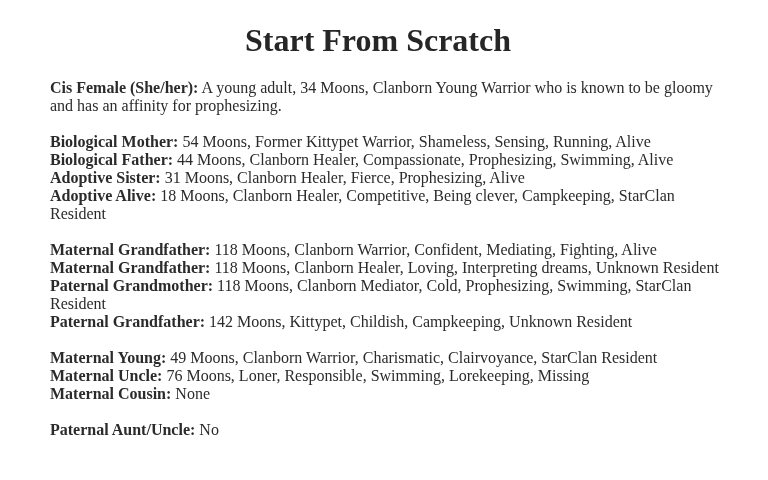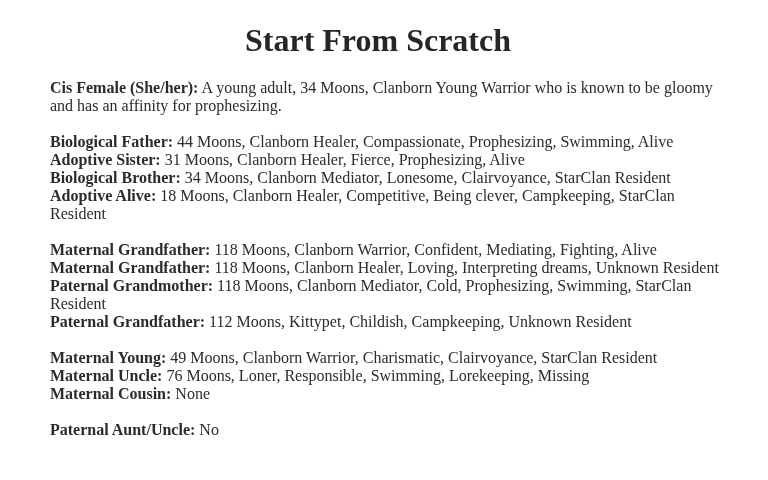--- a/index.html
+++ b/index.html
@@ -50,31 +50,31 @@
 
 <h1 class="title">Start From Scratch</h1>
 
 <div class="content">
 
   <p class="para">
     <span class="label">Cis Female (She/her):</span><span> A young adult, 34 Moons, Clanborn Young Warrior who is known to be gloomy and has an affinity for prophesizing.</span>
   </p>
 
   <p class="para">
+    <span class="line"><span class="label">Biological Mother:</span><span> 54 Moons, Former Kittypet Warrior, Shameless, Sensing, Running, Alive</span></span>
     <span class="line"><span class="label">Biological Father:</span><span> 44 Moons, Clanborn Healer, Compassionate, Prophesizing, Swimming, Alive</span></span>
     <span class="line"><span class="label">Adoptive Sister:</span><span> 31 Moons, Clanborn Healer, Fierce, Prophesizing, Alive</span></span>
-    <span class="line"><span class="label">Biological Brother:</span><span> 34 Moons, Clanborn Mediator, Lonesome, Clairvoyance, StarClan Resident</span></span>
     <span class="line"><span class="label">Adoptive Alive:</span><span> 18 Moons, Clanborn Healer, Competitive, Being clever, Campkeeping, StarClan Resident</span></span>
   </p>
 
   <p class="para">
     <span class="line"><span class="label">Maternal Grandfather:</span><span> 118 Moons, Clanborn Warrior, Confident, Mediating, Fighting, Alive</span></span>
     <span class="line"><span class="label">Maternal Grandfather:</span><span> 118 Moons, Clanborn Healer, Loving, Interpreting dreams, Unknown Resident</span></span>
     <span class="line"><span class="label">Paternal Grandmother:</span><span> 118 Moons, Clanborn Mediator, Cold, Prophesizing, Swimming, StarClan Resident</span></span>
-    <span class="line"><span class="label">Paternal Grandfather:</span><span> 112 Moons, Kittypet, Childish, Campkeeping, Unknown Resident</span></span>
+    <span class="line"><span class="label">Paternal Grandfather:</span><span> 142 Moons, Kittypet, Childish, Campkeeping, Unknown Resident</span></span>
   </p>
 
   <p class="para">
     <span class="line"><span class="label">Maternal Young:</span><span> 49 Moons, Clanborn Warrior, Charismatic, Clairvoyance, StarClan Resident</span></span>
     <span class="line"><span class="label">Maternal Uncle:</span><span> 76 Moons, Loner, Responsible, Swimming, Lorekeeping, Missing</span></span>
     <span class="line"><span class="label">Maternal Cousin:</span><span> None</span></span>
   </p>
 
   <p class="para">
     <span class="line"><span class="label">Paternal Aunt/Uncle:</span><span> No</span></span>

